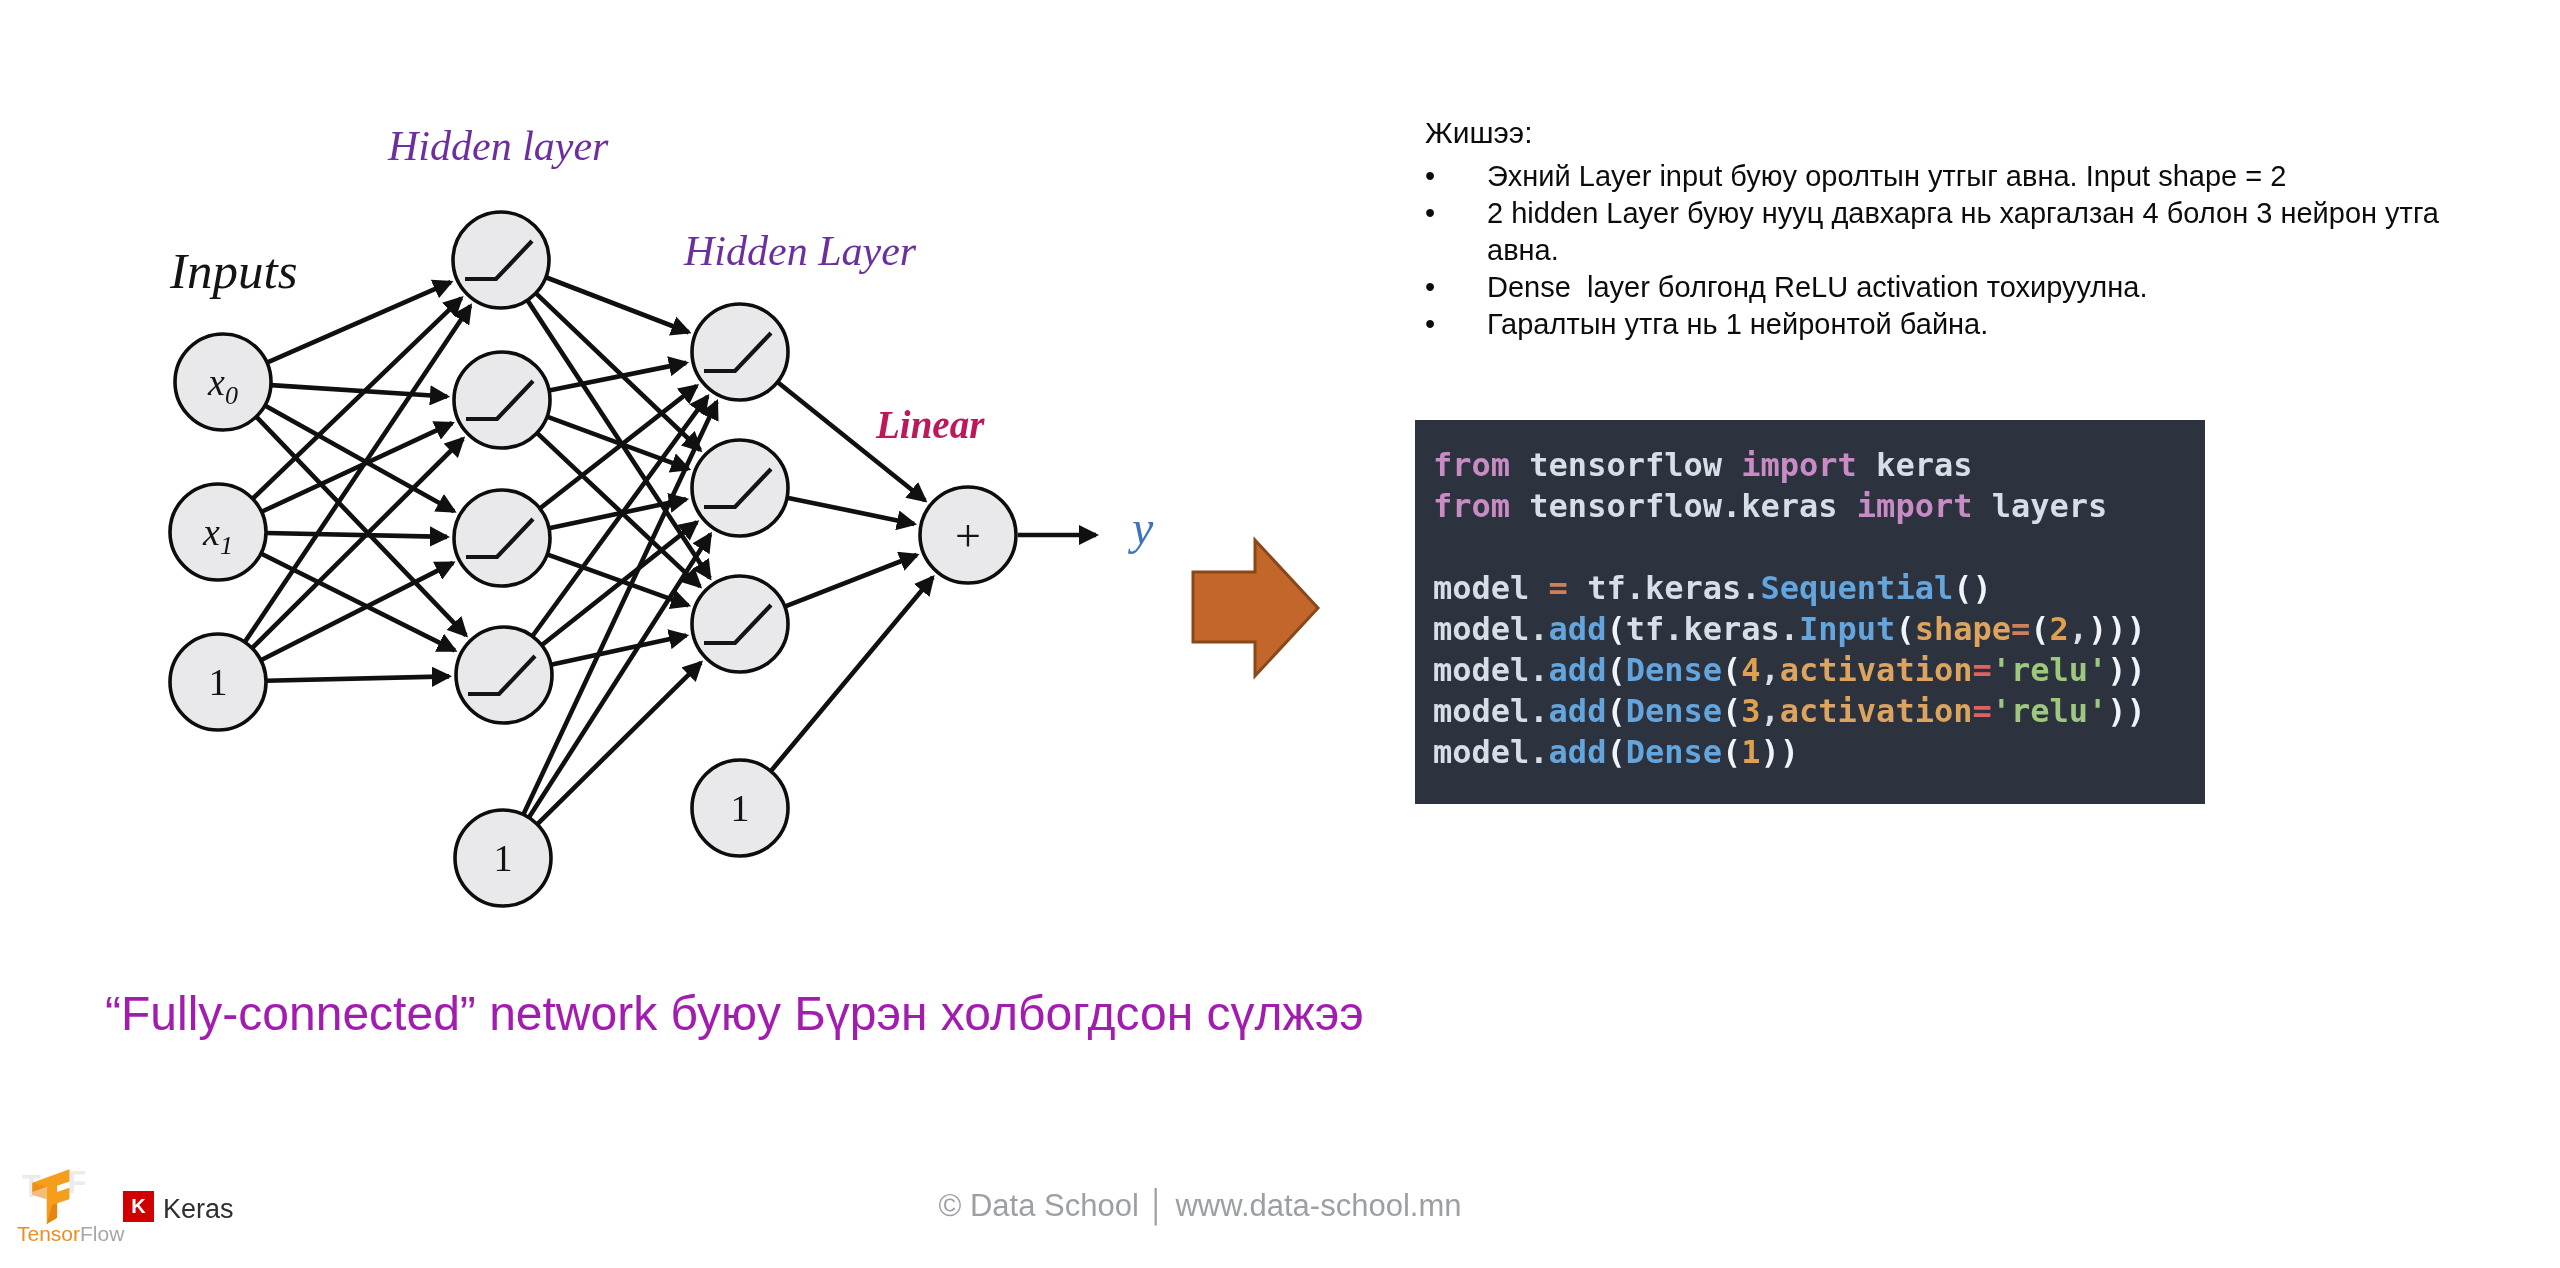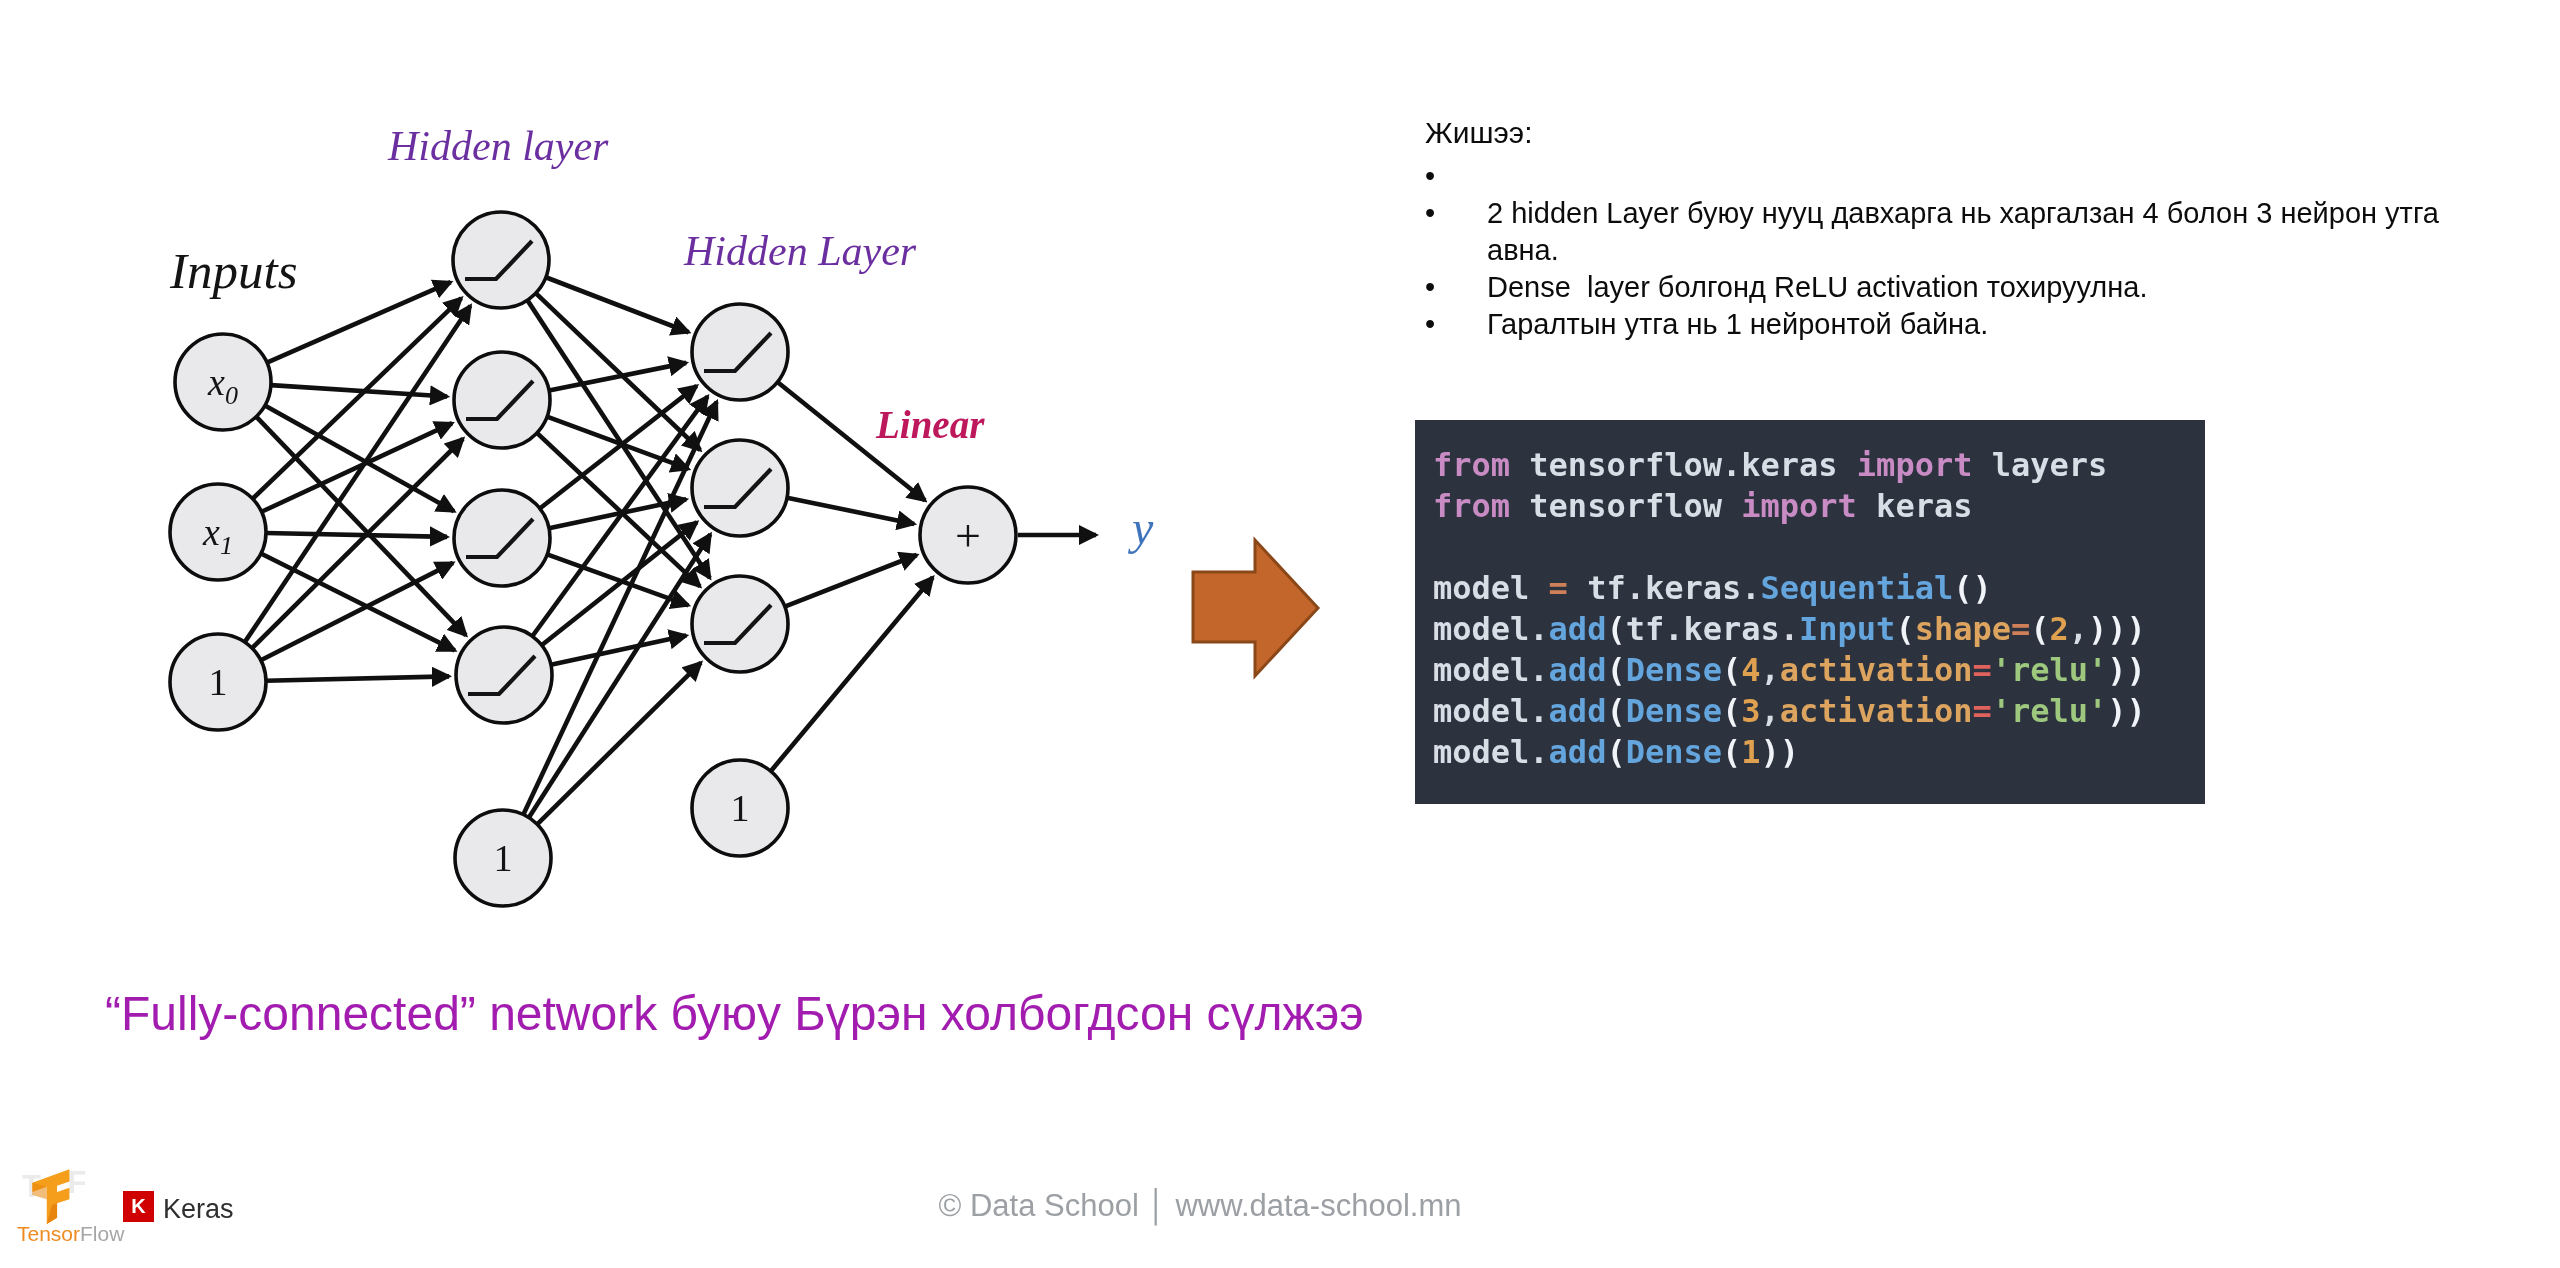--- a/index.html
+++ b/index.html
@@ -131,39 +131,40 @@
   <div class="node-lab" style="left:218px;top:682px;">1</div>
   <div class="node-lab" style="left:503px;top:858px;">1</div>
   <div class="node-lab" style="left:740px;top:808px;">1</div>
   <div class="node-lab plus-lab" style="left:968px;top:535px;">+</div>
 
   <div class="notes">
     <div class="notes-title">Жишээ:</div>
     <div id="notes-list">
         <div class="bullet-row">
           <span class="bullet-dot">•</span>
+          <span class="bullet-text">Эхний Layer input буюу оролтын утгыг авна. Input shape = 2</span>
         </div>
         <div class="bullet-row">
           <span class="bullet-dot">•</span>
           <span class="bullet-text">2 hidden Layer буюу нууц давхарга нь харгалзан 4 болон 3 нейрон утга авна.</span>
         </div>
         <div class="bullet-row">
           <span class="bullet-dot">•</span>
           <span class="bullet-text">Dense  layer болгонд ReLU activation тохируулна.</span>
         </div>
         <div class="bullet-row">
           <span class="bullet-dot">•</span>
           <span class="bullet-text">Гаралтын утга нь 1 нейронтой байна.</span>
         </div>
       </div>
   </div>
 
   <div class="codebox" id="codebox">
+      <div class="code-line"><span class="tok-kw">from</span><span class="tok-t"> tensorflow </span><span class="tok-kw">import</span><span class="tok-t"> keras</span></div>
       <div class="code-line"><span class="tok-kw">from</span><span class="tok-t"> tensorflow.keras </span><span class="tok-kw">import</span><span class="tok-t"> layers</span></div>
-      <div class="code-line"><span class="tok-kw">from</span><span class="tok-t"> tensorflow </span><span class="tok-kw">import</span><span class="tok-t"> keras</span></div>
       <div class="code-line">&nbsp;</div>
       <div class="code-line"><span class="tok-t">model </span><span class="tok-eq">=</span><span class="tok-t"> tf.keras.</span><span class="tok-fn">Sequential</span><span class="tok-br">()</span></div>
       <div class="code-line"><span class="tok-t">model.</span><span class="tok-fn">add</span><span class="tok-br">(</span><span class="tok-t">tf.keras.</span><span class="tok-fn">Input</span><span class="tok-br">(</span><span class="tok-or">shape</span><span class="tok-eq">=</span><span class="tok-br">(</span><span class="tok-num">2</span><span class="tok-t">,</span><span class="tok-br">)))</span></div>
       <div class="code-line"><span class="tok-t">model.</span><span class="tok-fn">add</span><span class="tok-br">(</span><span class="tok-fn">Dense</span><span class="tok-br">(</span><span class="tok-num">4</span><span class="tok-t">,</span><span class="tok-or">activation</span><span class="tok-red">=</span><span class="tok-str">'relu'</span><span class="tok-br">))</span></div>
       <div class="code-line"><span class="tok-t">model.</span><span class="tok-fn">add</span><span class="tok-br">(</span><span class="tok-fn">Dense</span><span class="tok-br">(</span><span class="tok-num">3</span><span class="tok-t">,</span><span class="tok-or">activation</span><span class="tok-red">=</span><span class="tok-str">'relu'</span><span class="tok-br">))</span></div>
       <div class="code-line"><span class="tok-t">model.</span><span class="tok-fn">add</span><span class="tok-br">(</span><span class="tok-fn">Dense</span><span class="tok-br">(</span><span class="tok-num">1</span><span class="tok-br">))</span></div>
     </div>
 
   <div class="caption">“Fully-connected” network буюу Бүрэн холбогдсон сүлжээ</div>
 

